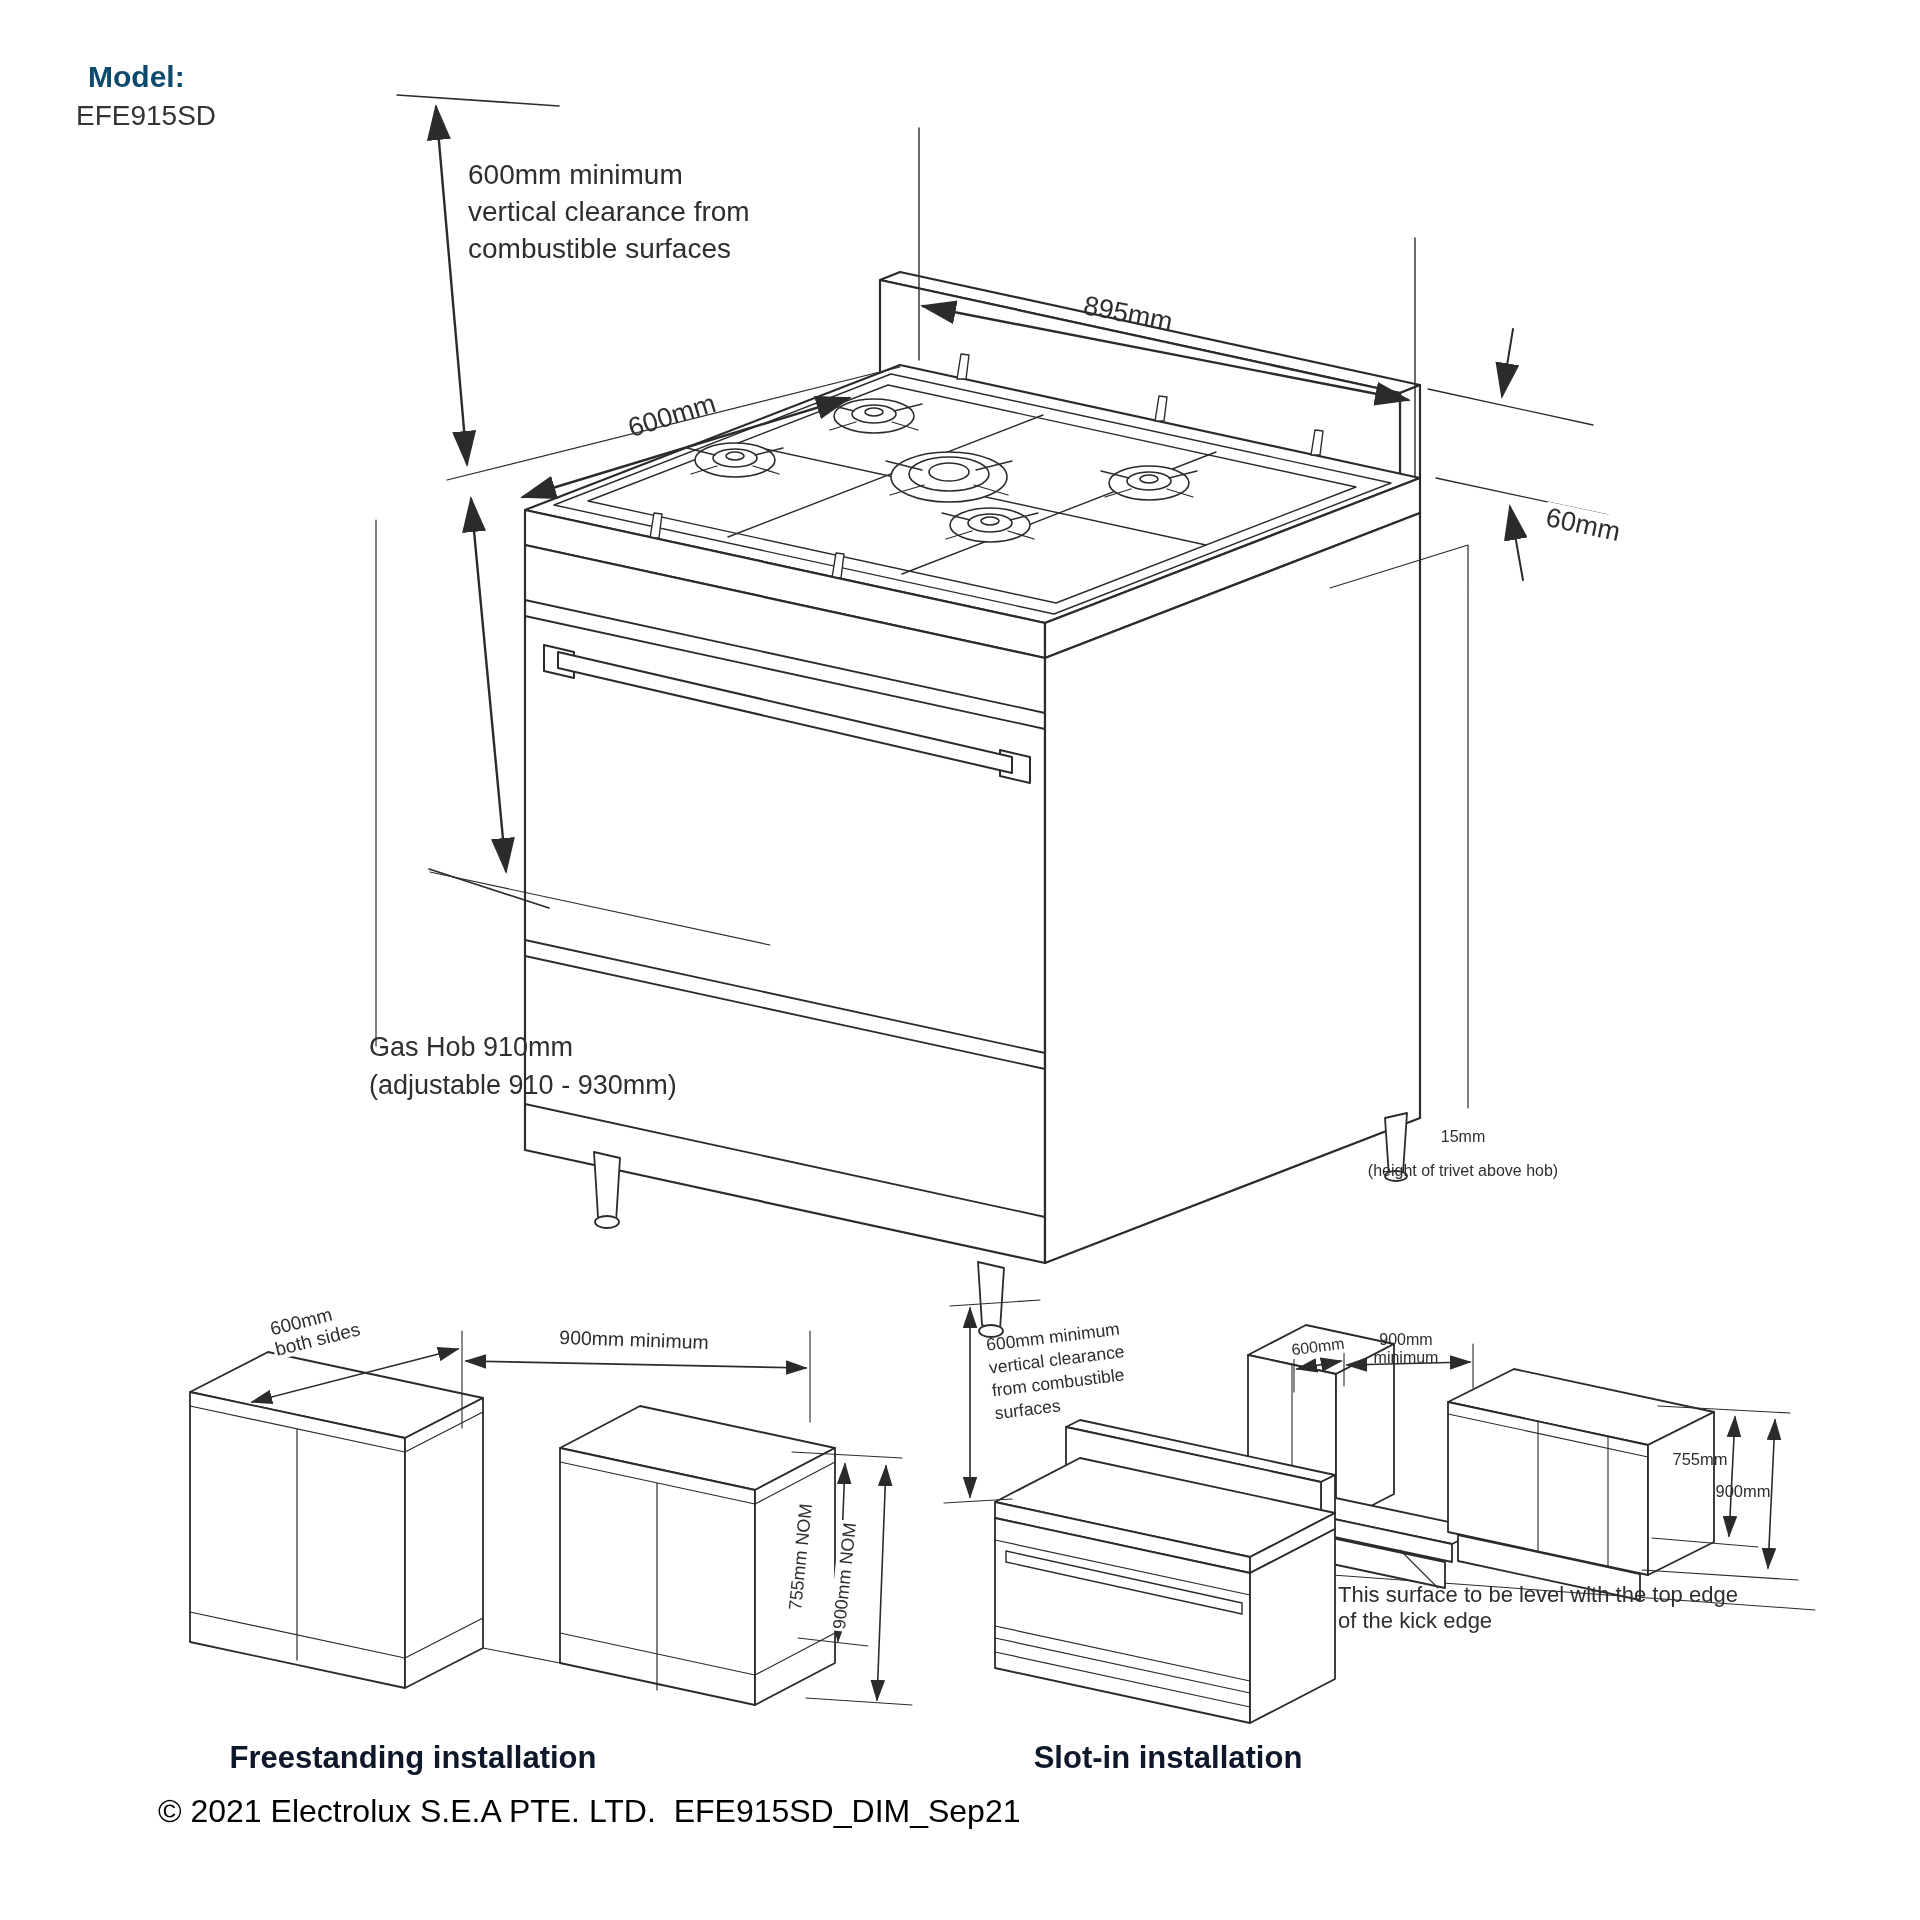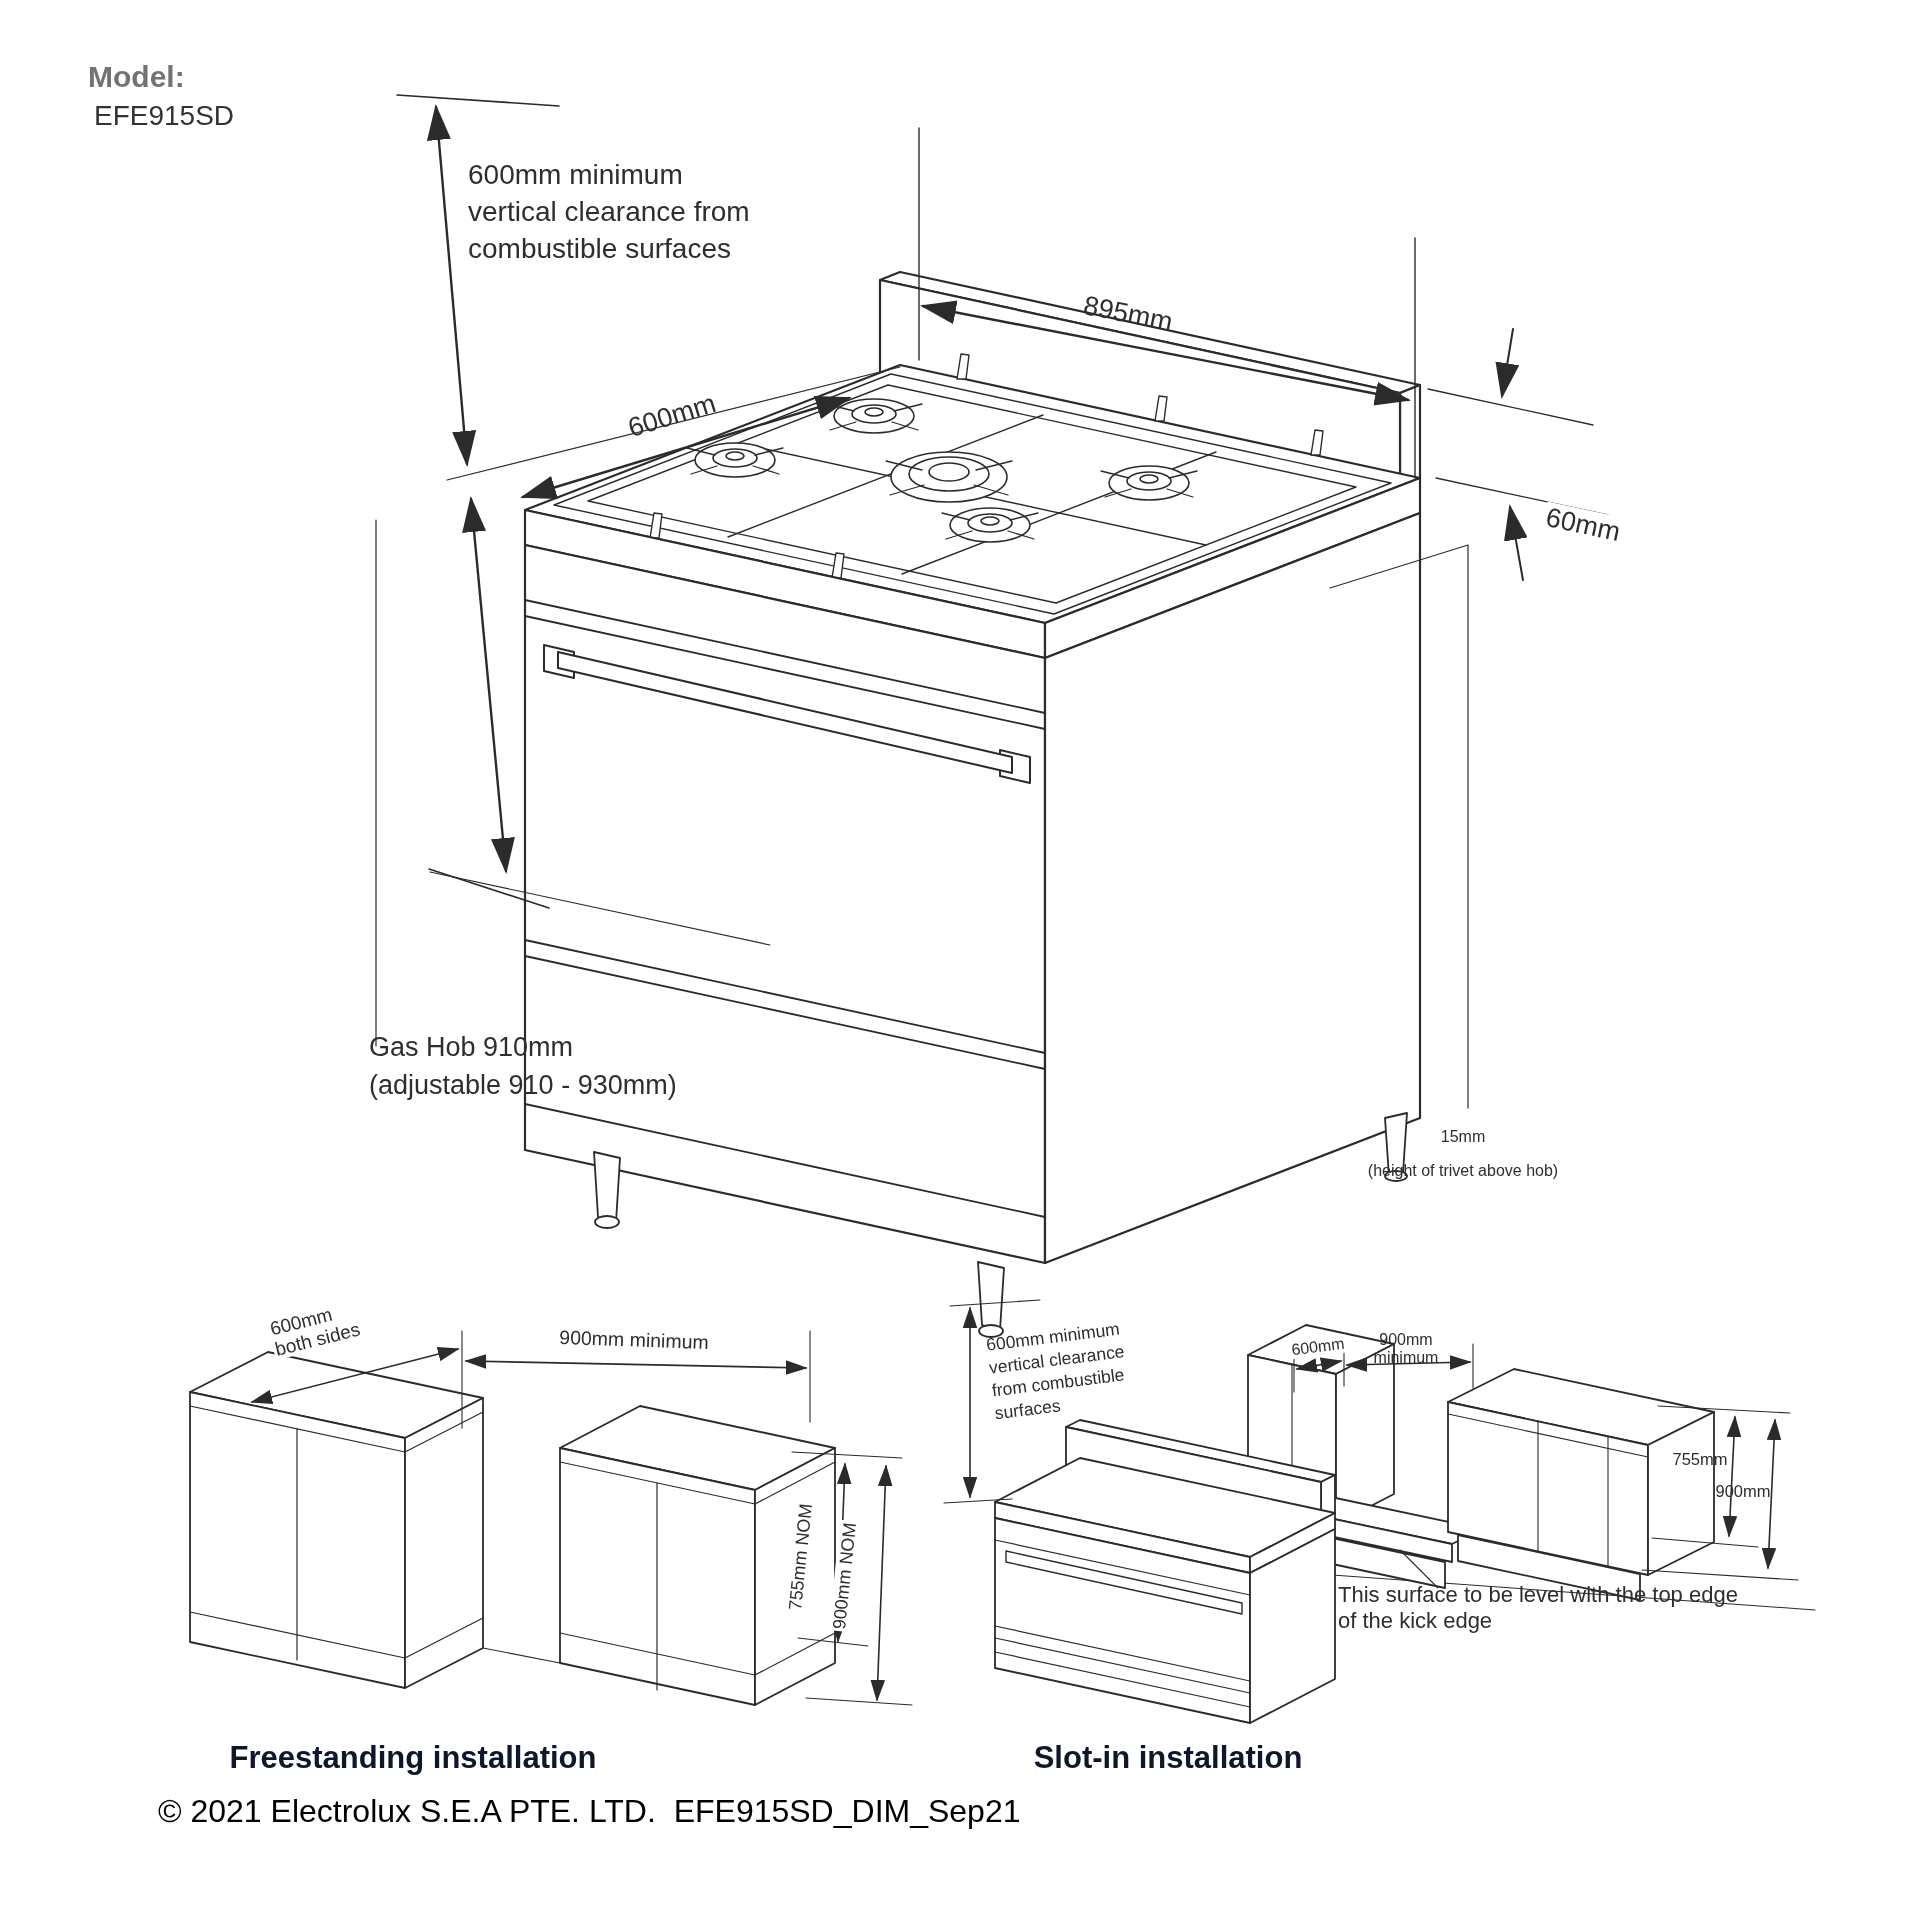--- a/index.html
+++ b/index.html
@@ -1,21 +1,21 @@
 <!DOCTYPE html>
 <html><head>
 <meta charset="utf-8">
 <style>
   html,body{margin:0;padding:0;background:#fff;}
   #page{position:relative;width:1920px;height:1920px;background:#fff;overflow:hidden;
         font-family:"Liberation Sans","DejaVu Sans",sans-serif;color:#2b2b2b;}
   #art{position:absolute;left:0;top:0;}
   .lbl{position:absolute;white-space:nowrap;color:#2e2e2e;}
   .ctr{transform:translate(-50%,-50%);}
-  .heading{color:#737373;font-weight:bold;}
+  .heading{color:#0c4a6e;font-weight:bold;}
   .caption{color:#0f172a;font-weight:bold;font-size:31px;transform:translate(-50%,-50%);}
   .dim{font-size:27px;}
   .sm{font-size:19px;}
   .bgw{background:#fff;padding:0 2px;}
   svg line,svg polyline,svg polygon,svg path,svg ellipse{vector-effect:none;}
 </style>
 </head>
 <body>
 
 <div id="page">
@@ -220,21 +220,21 @@
       <line x1="1652" y1="1538" x2="1758" y2="1547" stroke-width="1.1"></line>
       <line x1="1642" y1="1570" x2="1798" y2="1580" stroke-width="1.1"></line>
       <line x1="1735" y1="1417" x2="1729" y2="1536" marker-start="url(#ahs)" marker-end="url(#ahs)"></line>
       <line x1="1775" y1="1420" x2="1768" y2="1568" marker-start="url(#ahs)" marker-end="url(#ahs)"></line>
       <line x1="1400" y1="1550" x2="1438" y2="1588" stroke-width="1.1"></line>
     </g>
   </g>
 </svg>
 
   <div class="lbl heading" style="left:88px;top:60px;font-size:30px;">Model:</div>
-  <div class="lbl" style="left:94px;top:100px;font-size:28px;color:#333;">EFE915SD</div>
+  <div class="lbl" style="left:76px;top:100px;font-size:28px;color:#333;">EFE915SD</div>
 
   <div class="lbl" style="left:468px;top:156px;font-size:28px;line-height:37px;">
     <div>600mm minimum</div>
     <div>vertical clearance from</div>
     <div>combustible surfaces</div>
   </div>
 
   <div class="lbl dim ctr" style="left:1128px;top:314px;transform:translate(-50%,-50%) rotate(11deg);">895mm</div>
   <div class="lbl dim ctr" style="left:672px;top:416px;transform:translate(-50%,-50%) rotate(-17deg);">600mm</div>
   <div class="lbl dim ctr bgw" style="left:1583px;top:525px;transform:translate(-50%,-50%) rotate(12deg);">60mm</div>

